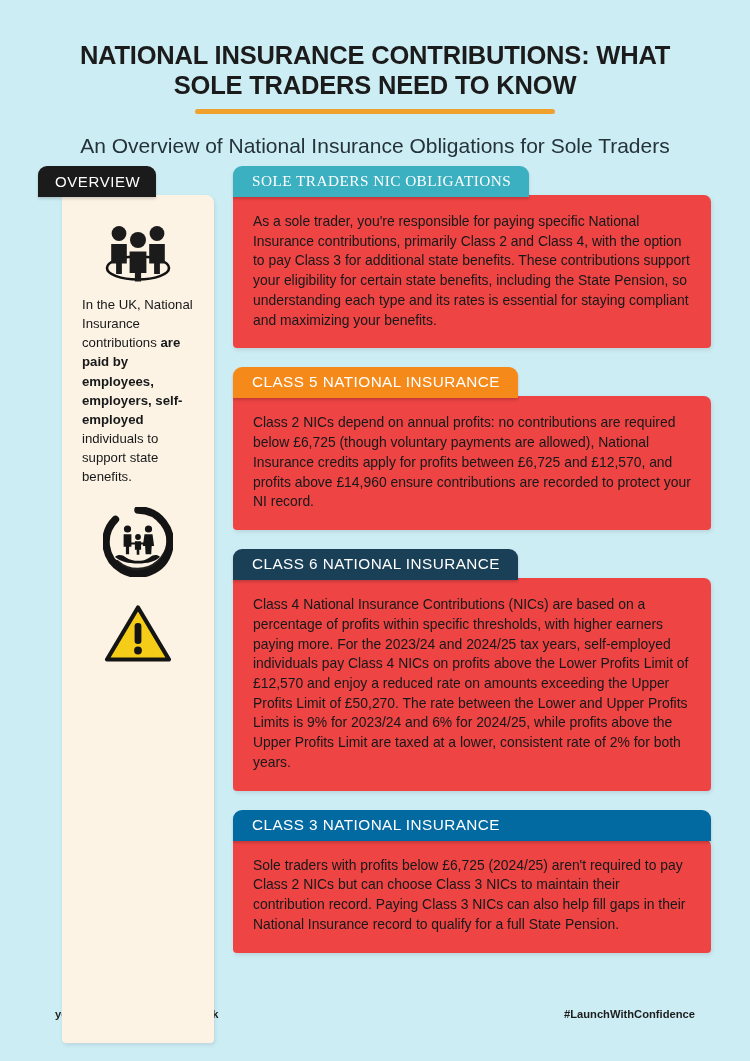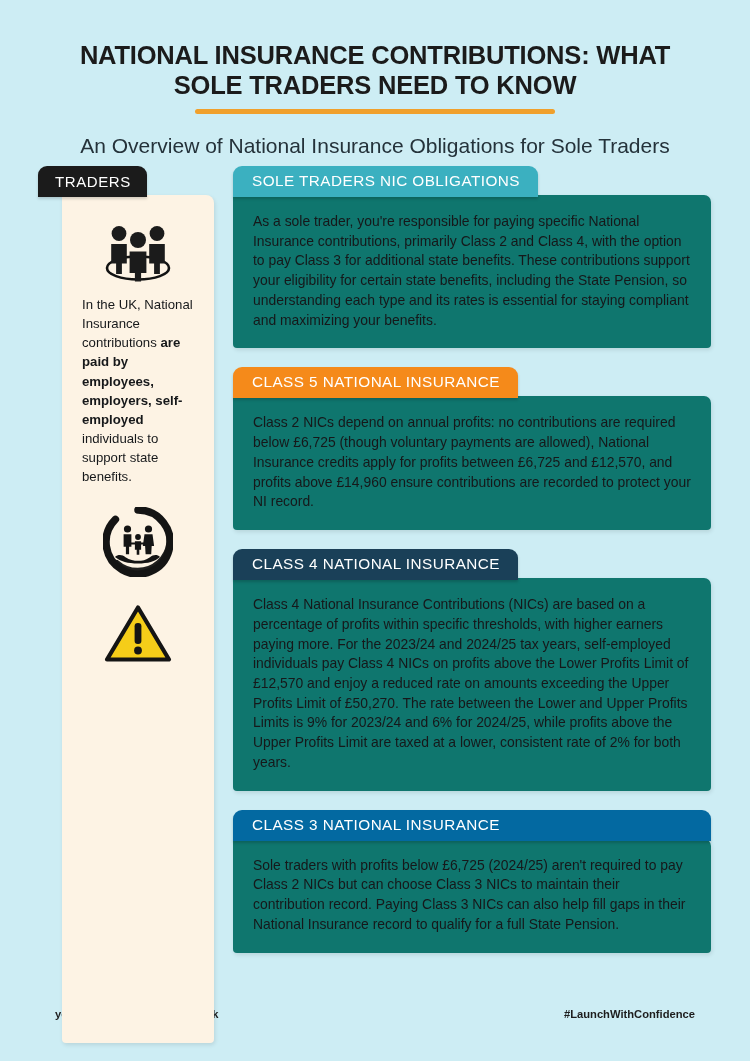--- a/index.html
+++ b/index.html
@@ -118,28 +118,28 @@
     color: #ffffff;
     font-size: 15.3px;
     letter-spacing: 0.45px;
     padding: 6px 18px 7px 19px;
     border-radius: 9px 9px 0 0;
     position: relative;
     z-index: 3;
     box-shadow: 0 2px 3px rgba(0,0,0,0.18);
     white-space: nowrap;
   }
-  .panel-tab.teal  { background: #3bb0c0; }
+  .panel-tab.teal  { background: #3bb0c0; font-family: Liberation Serif, serif; }
   .panel-tab.orange{ background: #f58a1a; }
   .panel-tab.navy  { background: #1a4058; }
   .panel-tab.black { background: #0369a1; }
   .panel-tab.wide  { display: block; border-radius: 9px 9px 0 0; }
 
   .panel-body {
-    background: #0f766e;
+    background: #ef4444;
     border-radius: 0 7px 4px 4px;
     padding: 17px 20px 18px 20px;
     margin-top: -2px;
     font-size: 13.9px;
     line-height: 1.42;
     color: #16181a;
     box-shadow: 1px 2px 4px rgba(0,0,0,0.10);
     position: relative;
     z-index: 1;
   }
@@ -166,21 +166,21 @@
 
   <div class="header">
     <div class="main-title">NATIONAL INSURANCE CONTRIBUTIONS: WHAT SOLE TRADERS NEED TO KNOW</div>
     <div class="title-underline"></div>
     <div class="subtitle">An Overview of National Insurance Obligations for Sole Traders</div>
   </div>
 
   <div class="content">
 
     <div class="sidebar">
-      <div class="tab">TRADERS</div>
+      <div class="tab">OVERVIEW</div>
       <div class="sidebar-card">
 
         <div class="side-block">
           <div class="side-icon">
             <svg width="68" height="62" viewBox="0 0 68 62" aria-hidden="true">
               <ellipse cx="34" cy="46" rx="31" ry="11.5" fill="none" stroke="#121212" stroke-width="2.6"></ellipse>
               <circle cx="15" cy="11.5" r="7.4" fill="#1b1b1b"></circle>
               <path d="M7.2 22h15.6v19.5h-4.9V52h-5.8V41.5H7.2z" fill="#1b1b1b"></path>
               <circle cx="53" cy="11.5" r="7.4" fill="#1b1b1b"></circle>
               <path d="M45.2 22h15.6v19.5h-4.9V52h-5.8V41.5h-4.9z" fill="#1b1b1b"></path>
@@ -229,21 +229,21 @@
         <div class="panel-tab teal">SOLE TRADERS  NIC OBLIGATIONS</div>
         <div class="panel-body">As a sole trader, you're responsible for paying specific National Insurance contributions, primarily Class 2 and Class 4, with the option to pay Class 3 for additional state benefits. These contributions support your eligibility for certain state benefits, including the State Pension, so understanding each type and its rates is essential for staying compliant and maximizing your benefits.</div>
       </div>
 
       <div class="panel">
         <div class="panel-tab orange">CLASS 5 NATIONAL INSURANCE</div>
         <div class="panel-body">Class 2 NICs depend on annual profits: no contributions are required below £6,725 (though voluntary payments are allowed), National Insurance credits apply for profits between £6,725 and £12,570, and profits above £14,960 ensure contributions are recorded to protect your NI record.</div>
       </div>
 
       <div class="panel">
-        <div class="panel-tab navy">CLASS 4 NATIONAL INSURANCE</div>
+        <div class="panel-tab navy">CLASS 6 NATIONAL INSURANCE</div>
         <div class="panel-body">Class 4 National Insurance Contributions (NICs) are based on a percentage of profits within specific thresholds, with higher earners paying more. For the 2023/24 and 2024/25 tax years, self-employed individuals pay Class 4 NICs on profits above the Lower Profits Limit of £12,570 and enjoy a reduced rate on amounts exceeding the Upper Profits Limit of £50,270. The rate between the Lower and Upper Profits Limits is 9% for 2023/24 and 6% for 2024/25, while profits above the Upper Profits Limit are taxed at a lower, consistent rate of 2% for both years.</div>
       </div>
 
       <div class="panel">
         <div class="panel-tab black wide">CLASS 3 NATIONAL INSURANCE</div>
         <div class="panel-body">Sole traders with profits below £6,725 (2024/25) aren't required to pay Class 2 NICs but can choose Class 3 NICs to maintain their contribution record. Paying Class 3 NICs can also help fill gaps in their National Insurance record to qualify for a full State Pension.</div>
       </div>
 
     </div>
   </div>

